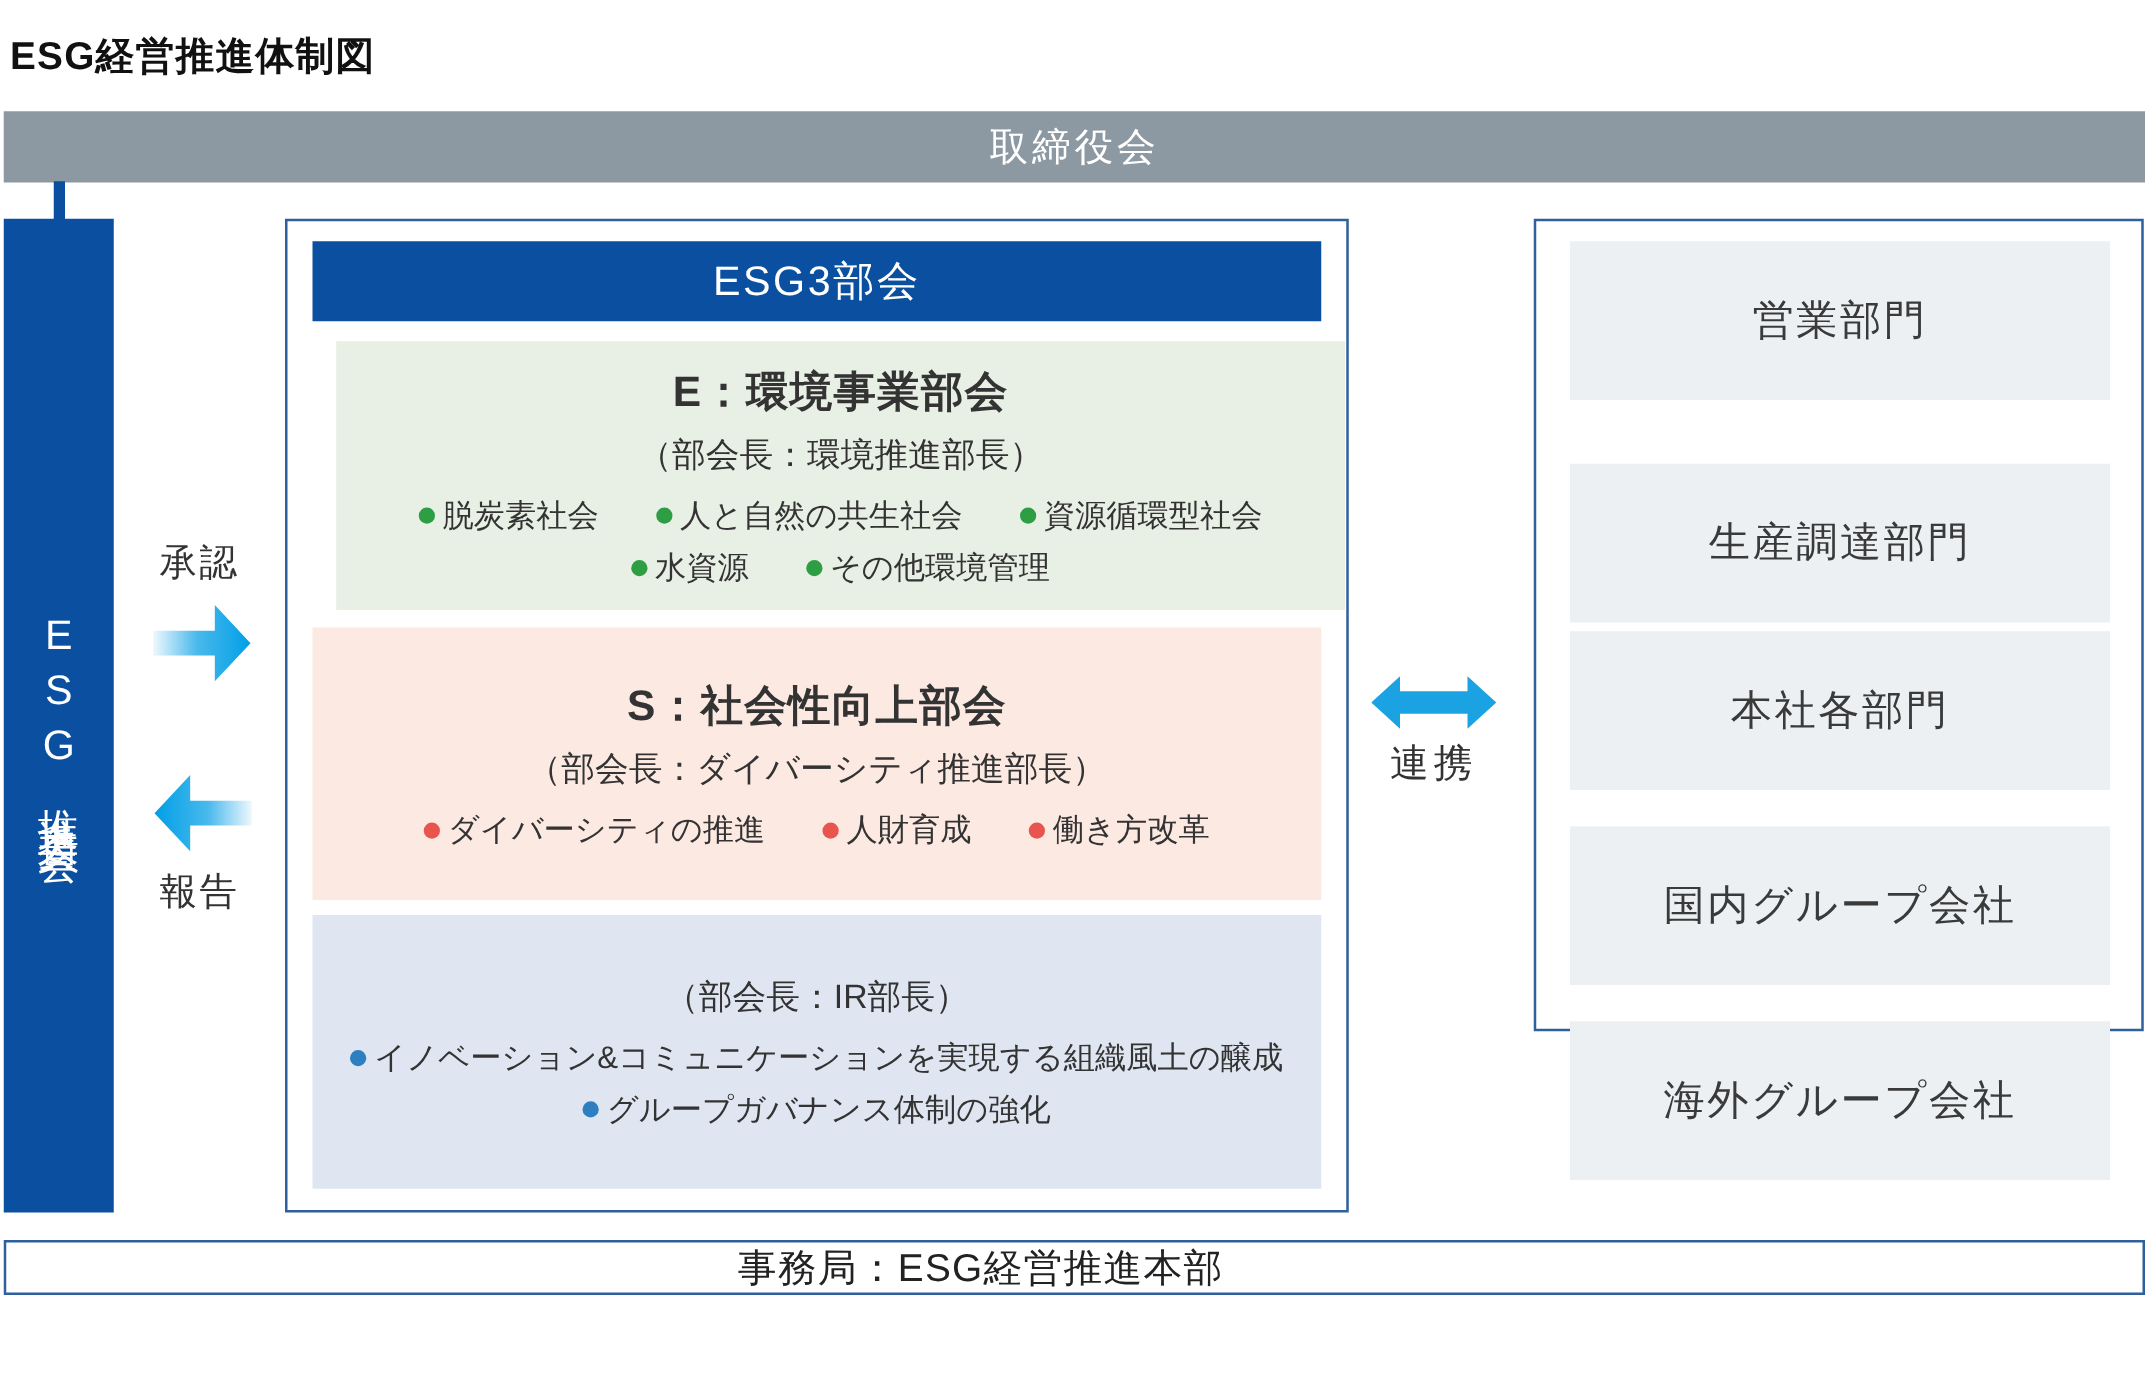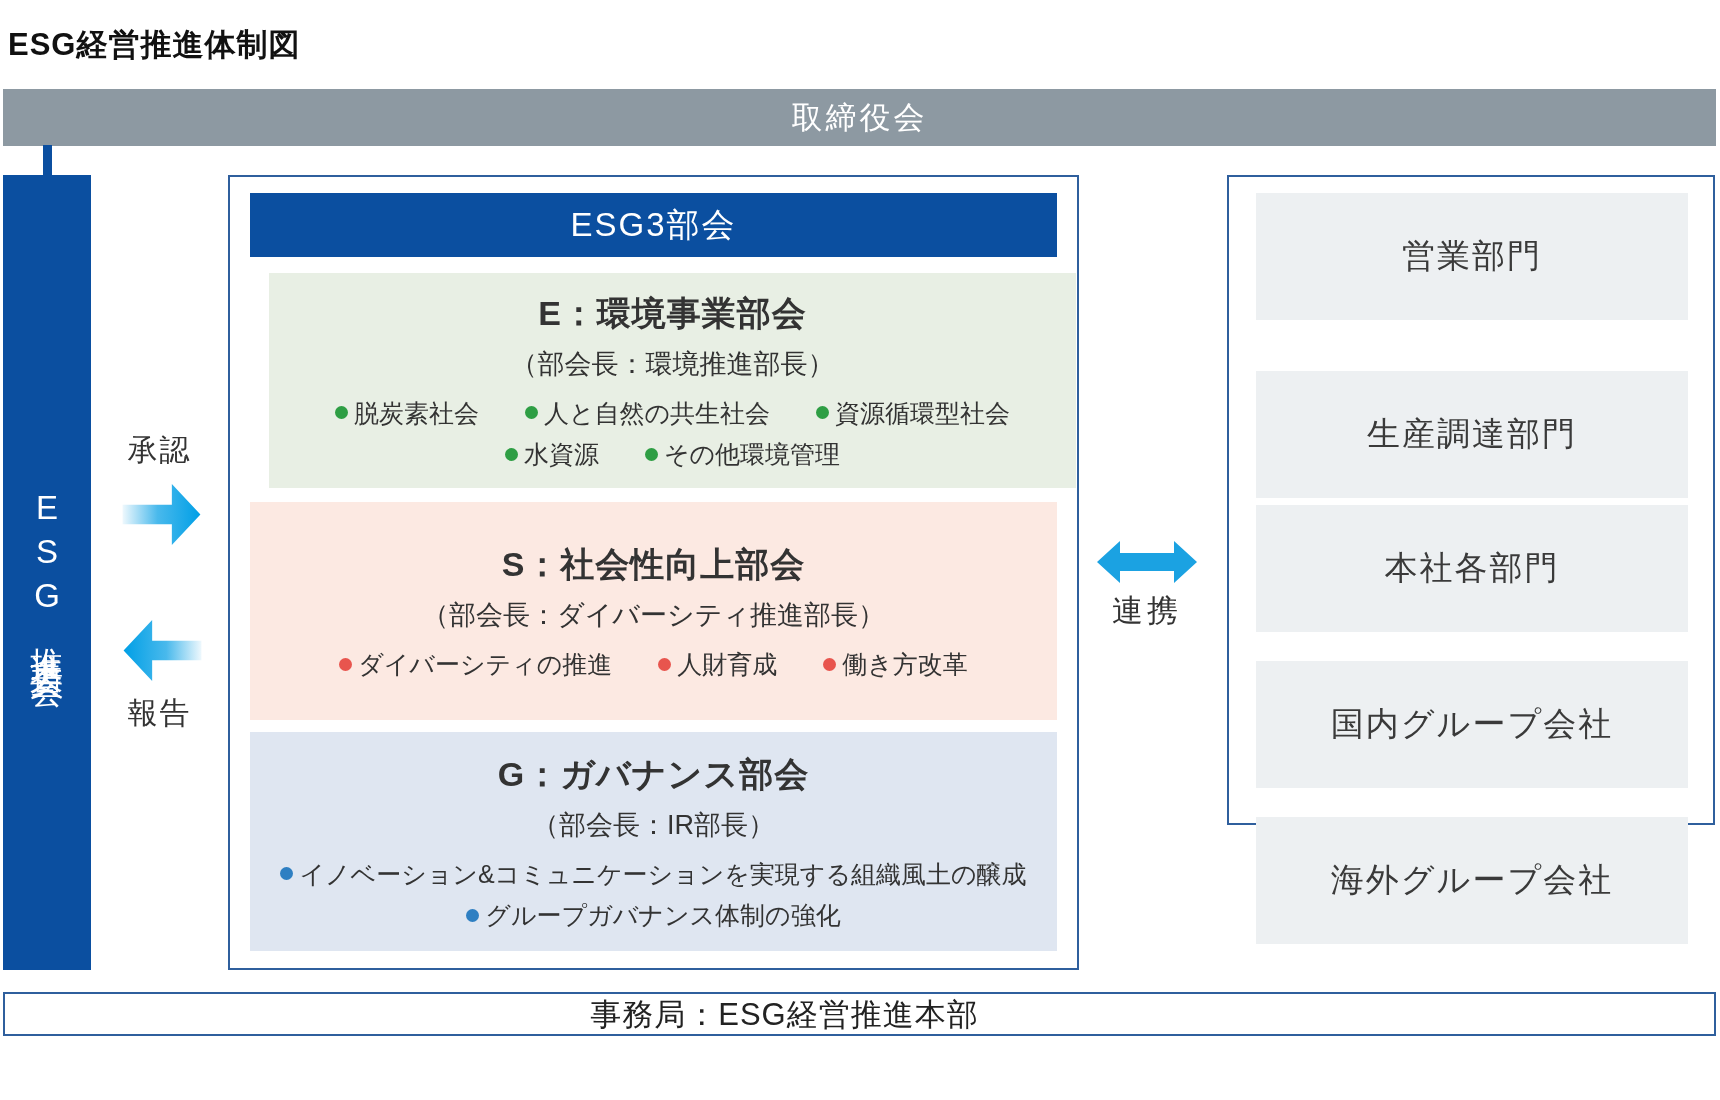--- a/index.html
+++ b/index.html
@@ -145,21 +145,20 @@
             <span>人財育成</span>
           </span>
         <span class="bullet">
             <span class="dot dot-s"></span>
             <span>働き方改革</span>
           </span>
       </div>
     </div>
 
     <div class="section g">
-      <div class="section-title">G：ガバナンス部会</div>
       <div class="section-chair">（部会長：IR部長）</div>
       <div class="bullet-line">
         <span class="bullet">
             <span class="dot dot-g"></span>
             <span>イノベーション&amp;コミュニケーションを実現する組織風土の醸成</span>
           </span>
       </div>
       <div class="bullet-line">
         <span class="bullet">
             <span class="dot dot-g"></span>

